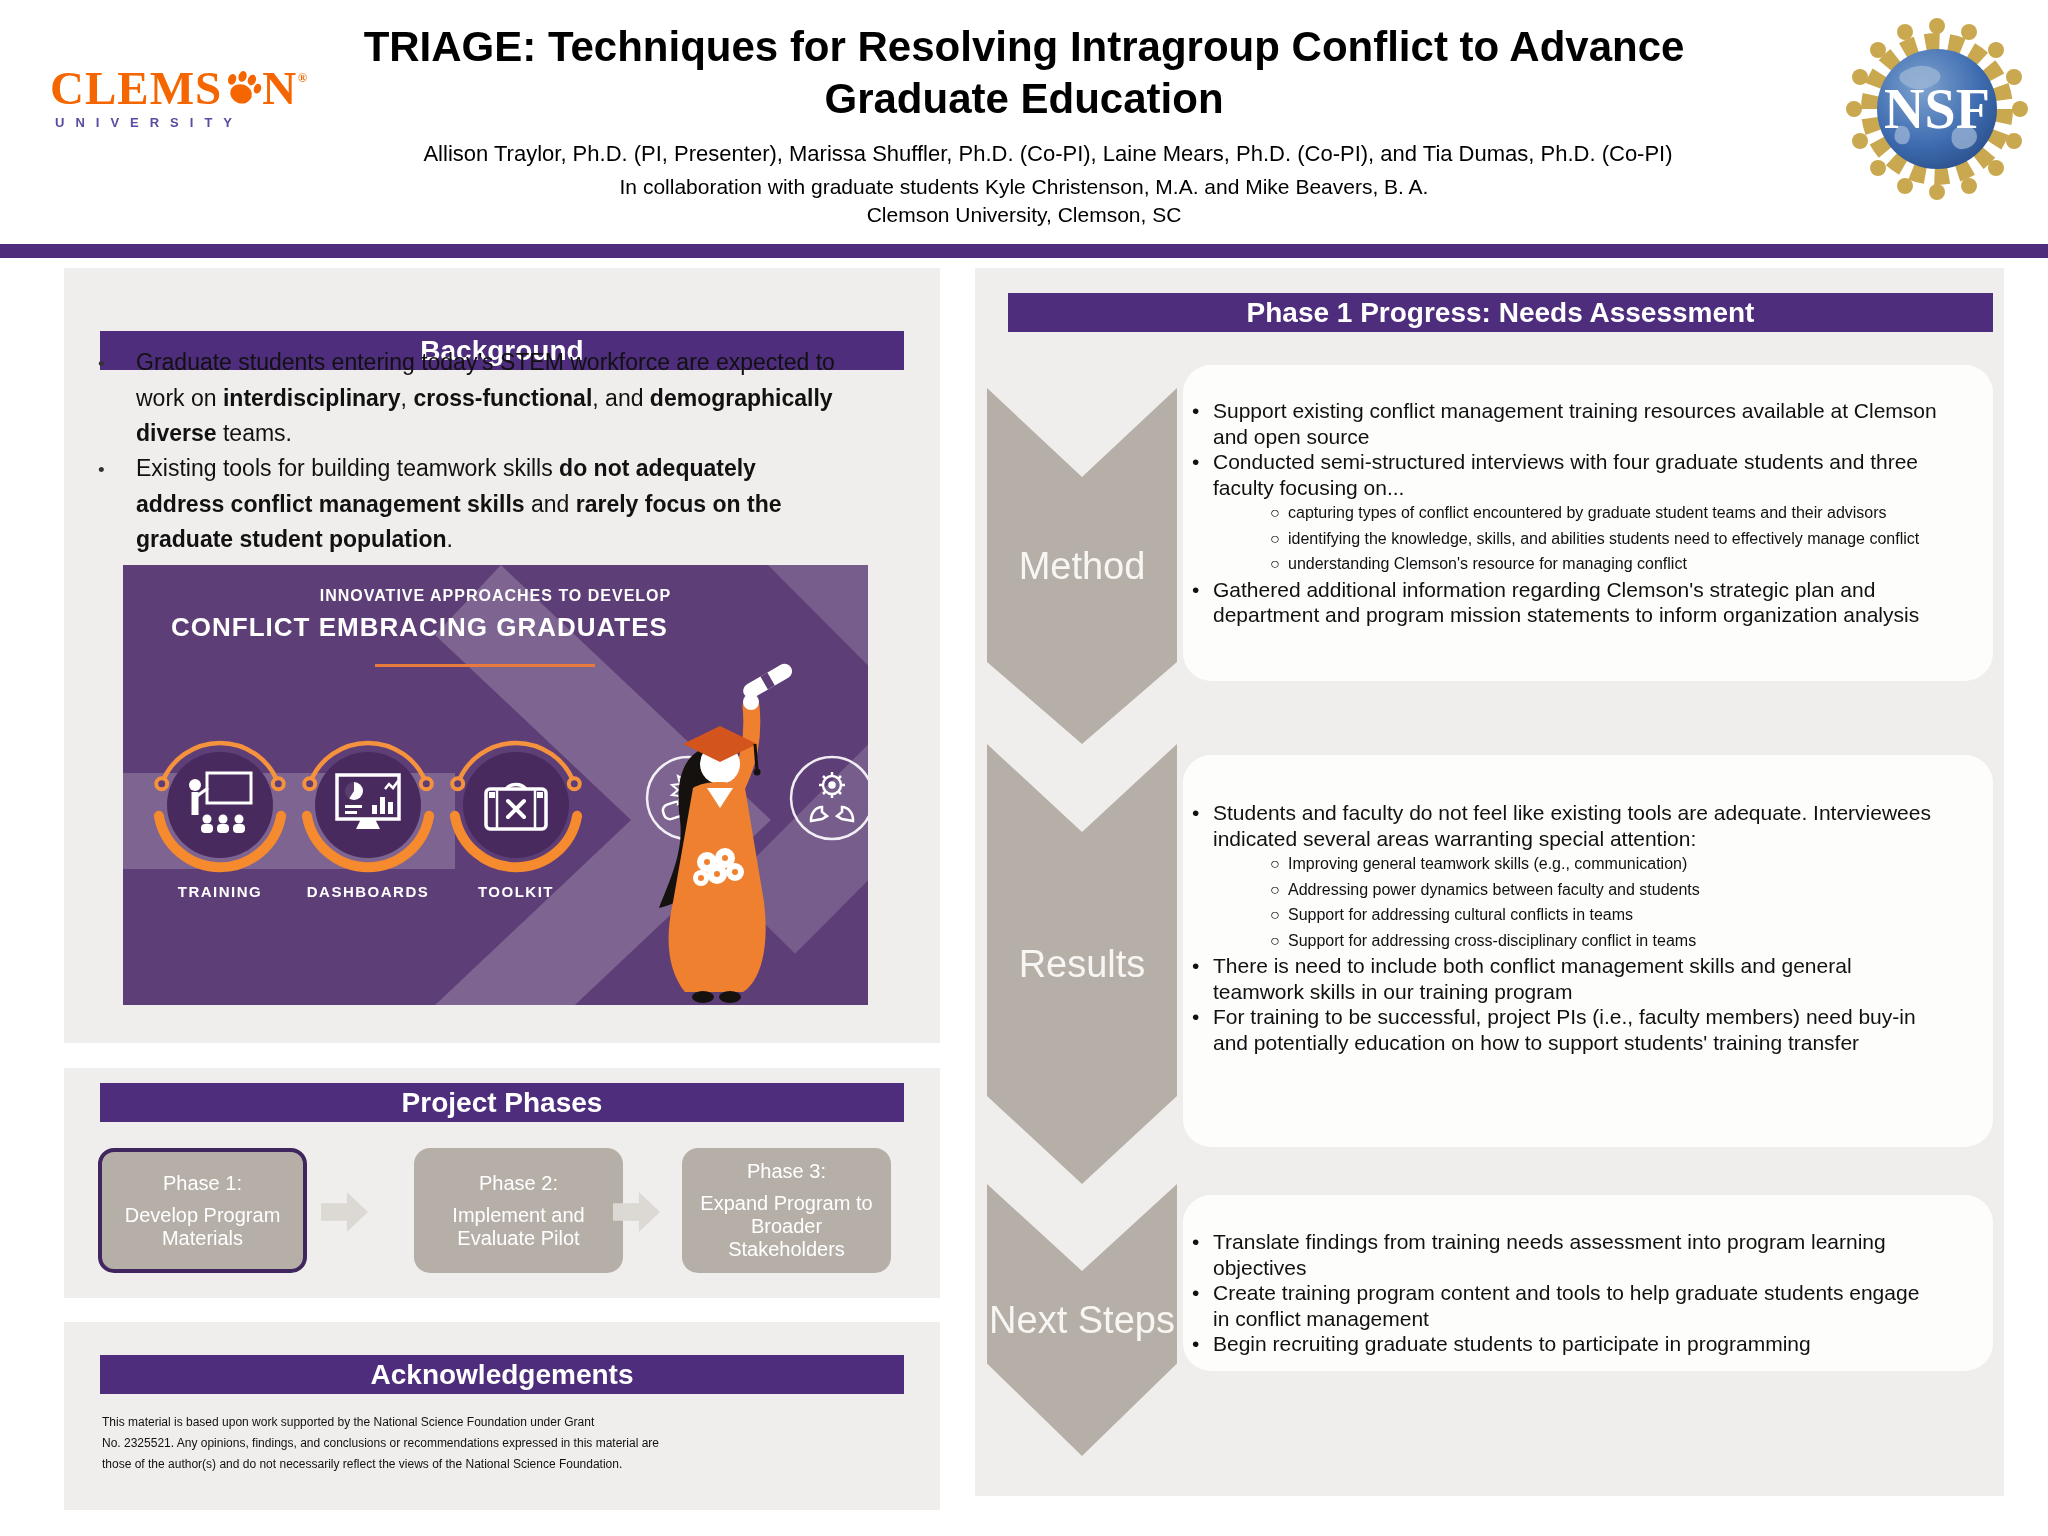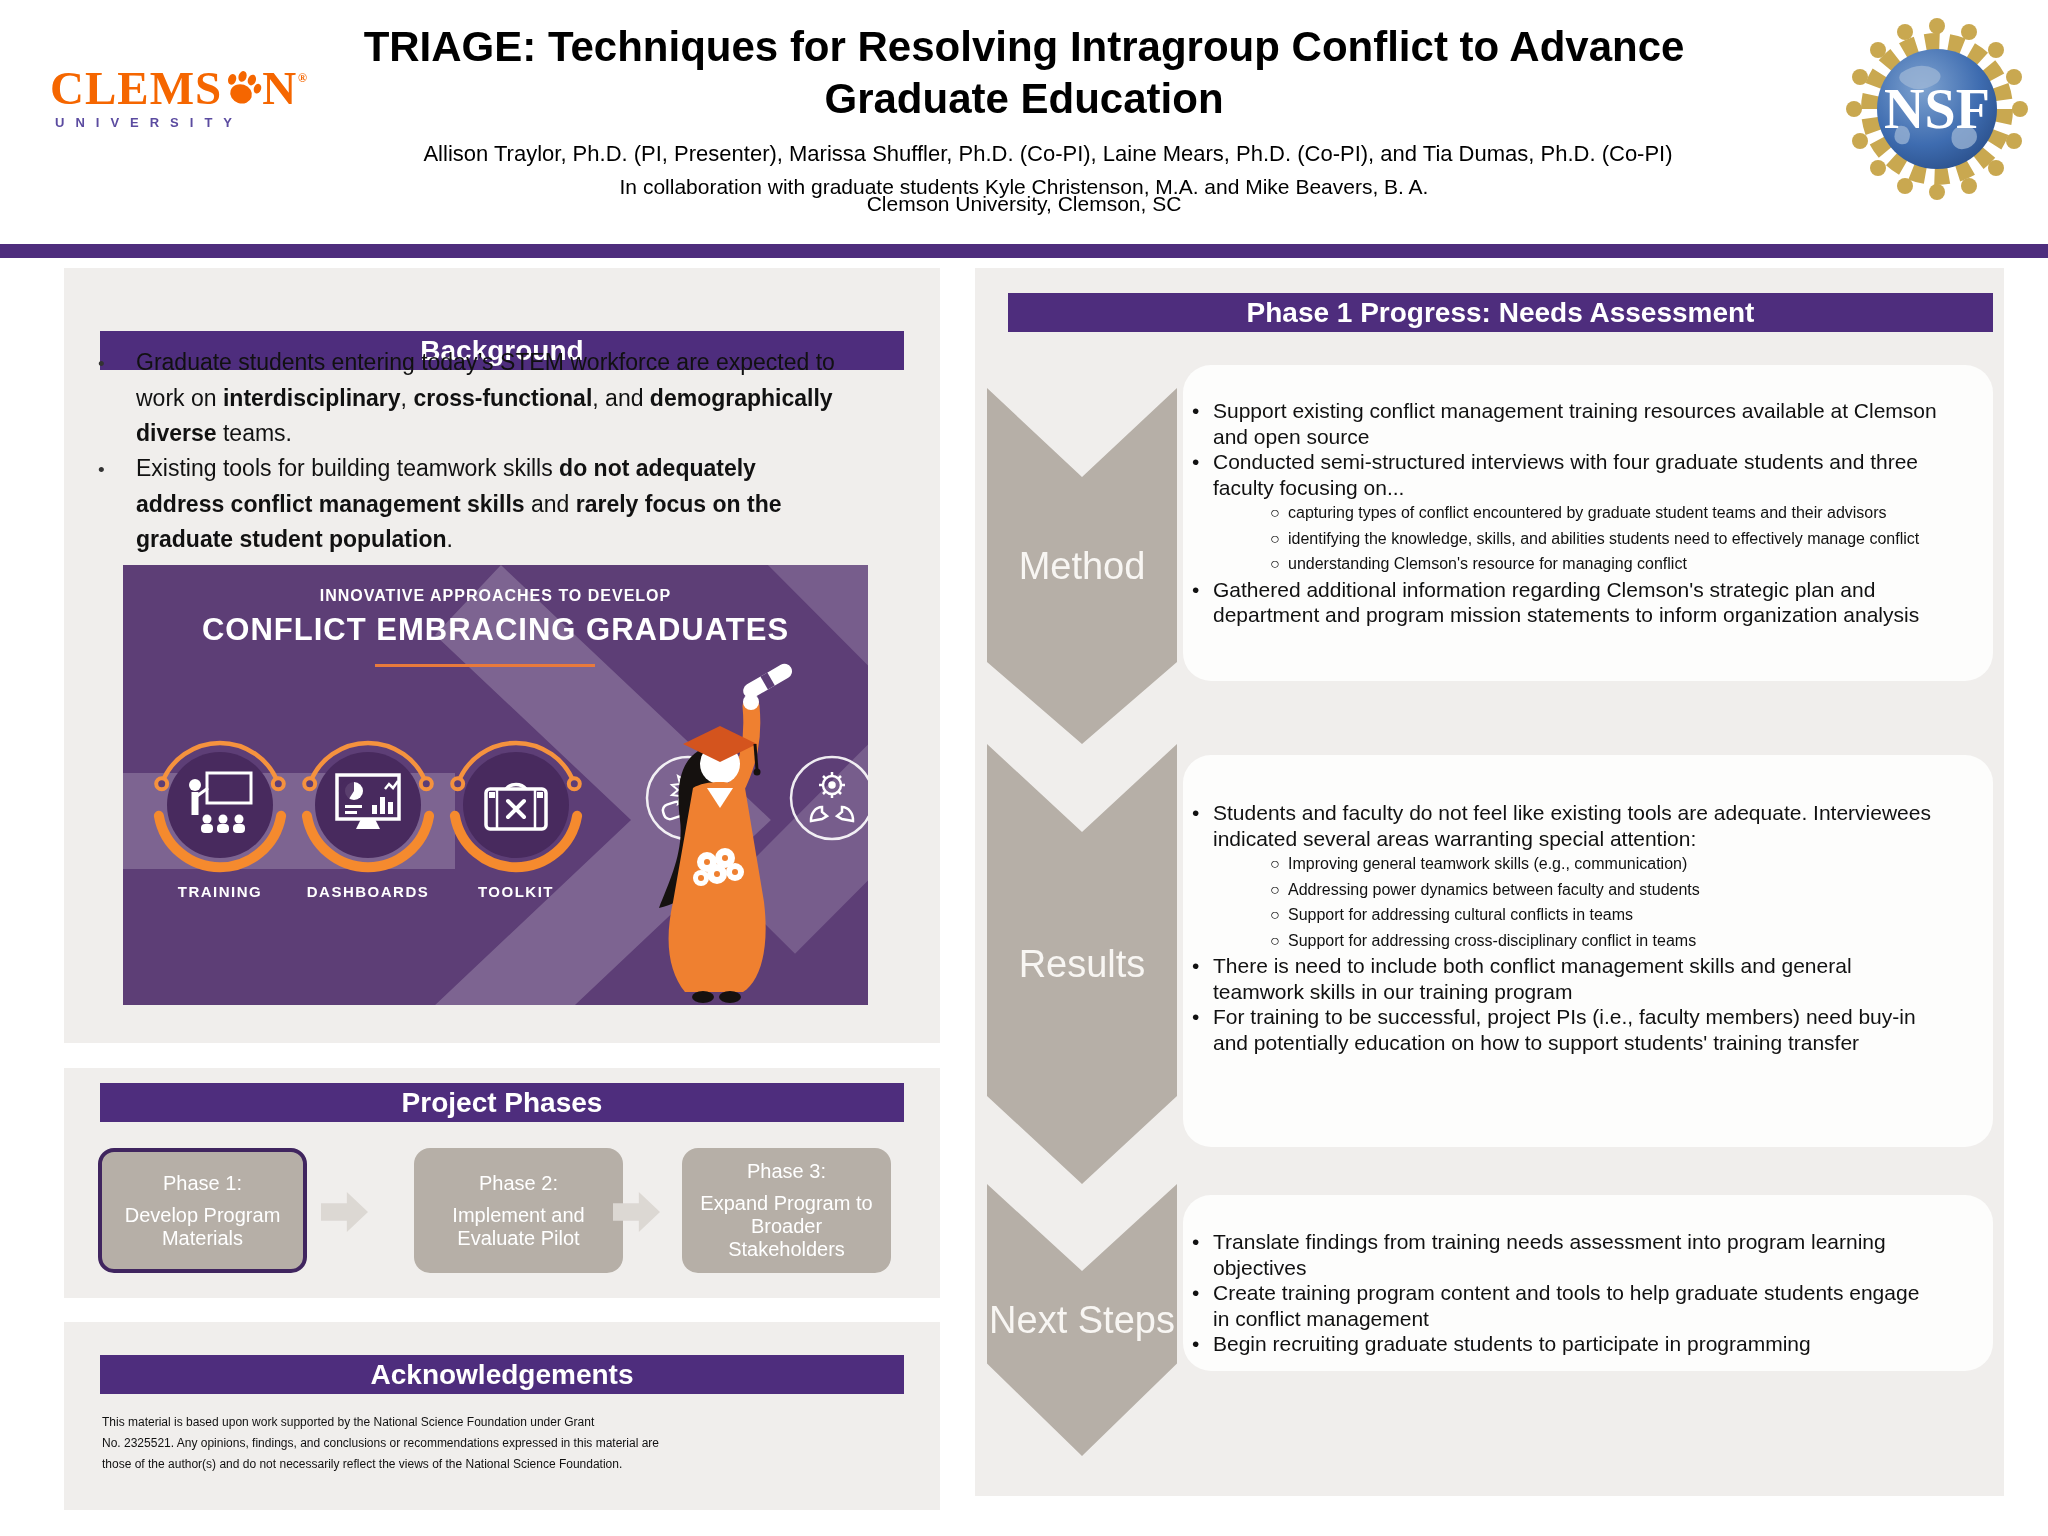--- a/index.html
+++ b/index.html
@@ -5,21 +5,21 @@
   html,body{margin:0;padding:0;background:#ffffff;}
   .page{position:relative;width:2048px;height:1536px;background:#ffffff;
         font-family:"Liberation Sans",sans-serif;overflow:hidden;}
 
   
   .title-line{position:absolute;left:0;width:100%;text-align:center;font-weight:bold;
               font-size:42px;line-height:50px;color:#000;}
   .t1{top:22px;} .t2{top:74px;}
   .authors{position:absolute;top:141px;left:0;width:100%;text-align:center;font-size:22px;color:#000;margin-left:24px;}
   .collab{position:absolute;top:175px;left:0;width:100%;text-align:center;font-size:21px;color:#000;}
-  .affil{position:absolute;top:192px;left:0;width:100%;text-align:center;font-size:21px;color:#000;}
+  .affil{position:absolute;top:203px;left:0;width:100%;text-align:center;font-size:21px;color:#000;}
 
   .clemson{position:absolute;left:50px;top:64px;}
   .clemson-word{display:flex;align-items:center;font-family:"Liberation Serif",serif;
                 font-weight:bold;font-size:47px;color:#f56600;letter-spacing:1px;line-height:48px;}
   .clemson-word .reg{font-size:12px;vertical-align:top;margin-top:-20px;margin-left:1px;}
   .clemson-univ{margin-top:3px;margin-left:5px;font-size:13px;font-weight:bold;color:#5b4ba0;letter-spacing:11px;}
 
   .nsf{position:absolute;left:1846px;top:18px;width:182px;height:182px;}
 
   .divider{position:absolute;left:0;top:244px;width:2048px;height:14px;background:#4e2d7d;}
@@ -41,22 +41,22 @@
   
   .bg-bullets{position:absolute;left:34px;top:77px;width:752px;}
   .bgli{font-size:23px;line-height:35px;color:#111;padding-left:38px;text-indent:-38px;}
   .bgli::before{content:"\2022";display:inline-block;width:38px;text-indent:0;font-size:19px;color:#333;}
   .bd{font-weight:bold;}
 
   
   .graphic{position:absolute;left:59px;top:297px;width:745px;height:440px;background:#5d3e76;overflow:hidden;}
   .gr-tag{position:absolute;top:22px;left:0;width:100%;text-align:center;color:#fff;
           font-size:16px;font-weight:bold;letter-spacing:1px;z-index:2;}
-  .gr-head{position:absolute;top:47px;left:0;width:100%;text-align:center;color:#fff;
-           font-size:31px;font-weight:bold;letter-spacing:1px;z-index:2;}
+  .gr-head{position:absolute;top:47px;left:0;width:100%;text-align:left;color:#fff;
+           font-size:26px;font-weight:bold;letter-spacing:1px;z-index:2;padding-left:48px;}
   .gr-line{position:absolute;top:99px;left:252px;width:220px;height:3px;background:#e87a3c;z-index:2;}
   .gr-water{position:absolute;left:0;top:0;z-index:1;}
   .gcirc{position:absolute;top:152px;width:150px;height:170px;z-index:2;}
   .gc1{left:22px;} .gc2{left:170px;} .gc3{left:318px;}
   .gr-label{position:absolute;top:318px;width:150px;text-align:center;color:#fff;
             font-size:15px;font-weight:bold;letter-spacing:1.5px;z-index:3;}
   .gl1{left:22px;} .gl2{left:170px;} .gl3{left:318px;}
   .ocirc{position:absolute;top:190px;width:86px;height:86px;z-index:2;}
   .oc1{left:522px;} .oc2{left:666px;}
   .grad{position:absolute;left:500px;top:85px;width:190px;height:355px;z-index:3;}

